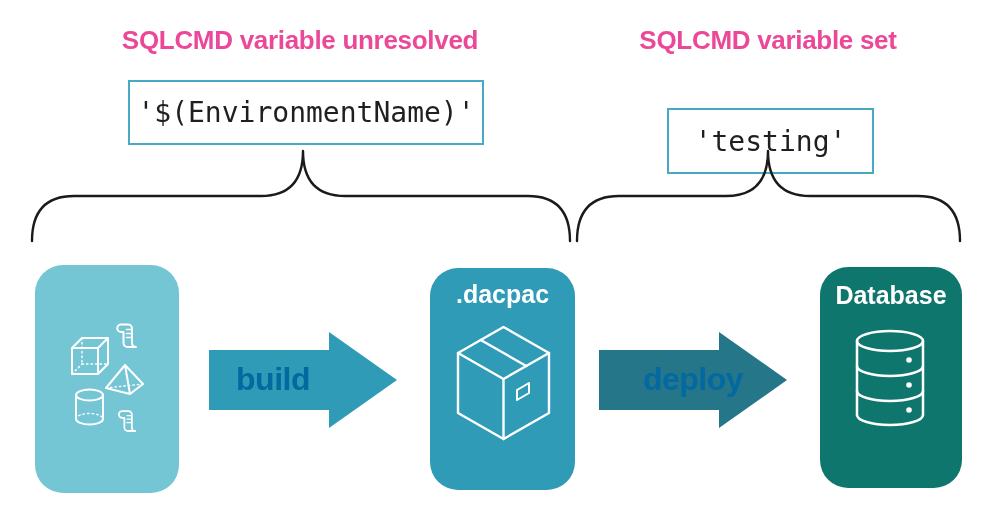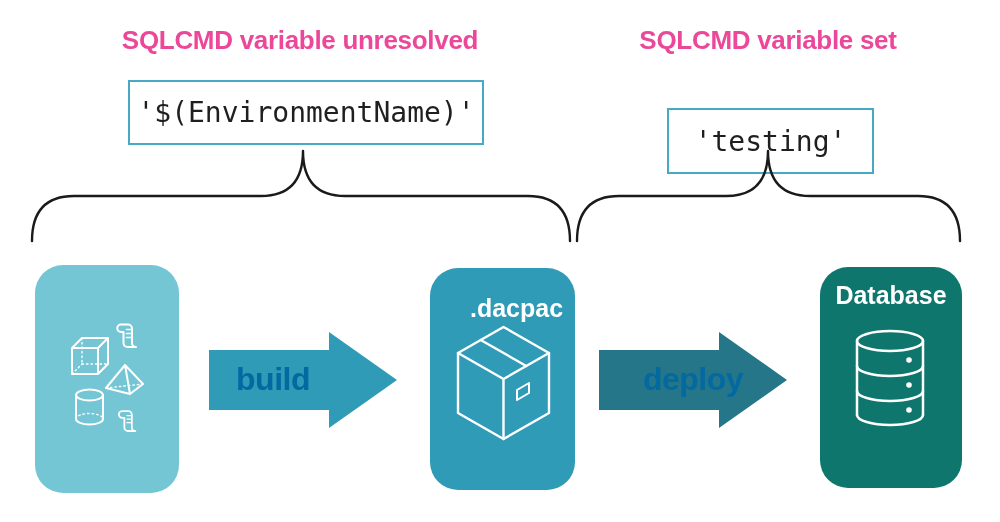--- a/index.html
+++ b/index.html
@@ -24,21 +24,21 @@
   #braces{position:absolute;left:0;top:0;width:1000px;height:522px;pointer-events:none;}
   .card{position:absolute;border-radius:28px;}
   #card-sqlproj{left:35px;top:265px;width:144px;height:228px;}
   #card-dacpac{left:430px;top:268px;width:145px;height:222px;}
   #card-database{left:820px;top:267px;width:142px;height:221px;}
   .card-label{
     position:absolute;left:0;width:100%;text-align:center;
     color:#fff;font-weight:700;font-size:25px;white-space:nowrap;
   }
   #card-sqlproj .card-label{top:13px;}
-  #card-dacpac .card-label{top:26px;margin-left:14px;}
+  #card-dacpac .card-label{top:12px;}
   #card-database .card-label{top:14px;}
   .icon-svg{position:absolute;display:block;}
   #sqlproj-icons{left:35px;top:57px;}
   #package-icon{left:26px;top:57px;}
   #database-icon{left:33px;top:62px;}
   .arrow-svg{position:absolute;display:block;}
   #build-arrow{left:209px;top:331px;}
   #deploy-arrow{left:599px;top:331px;}
   .arrow-label{
     position:absolute;top:350px;height:58px;display:flex;

